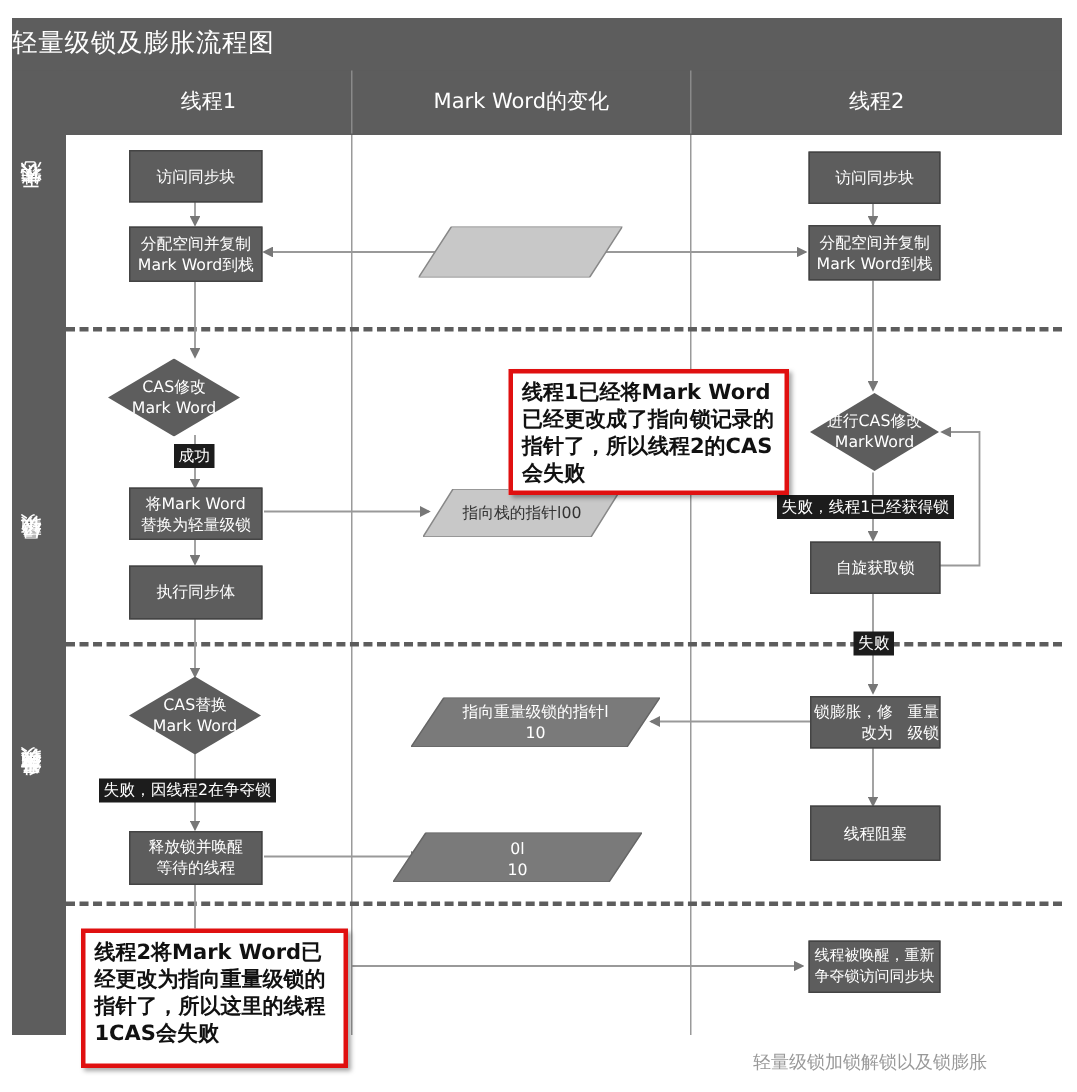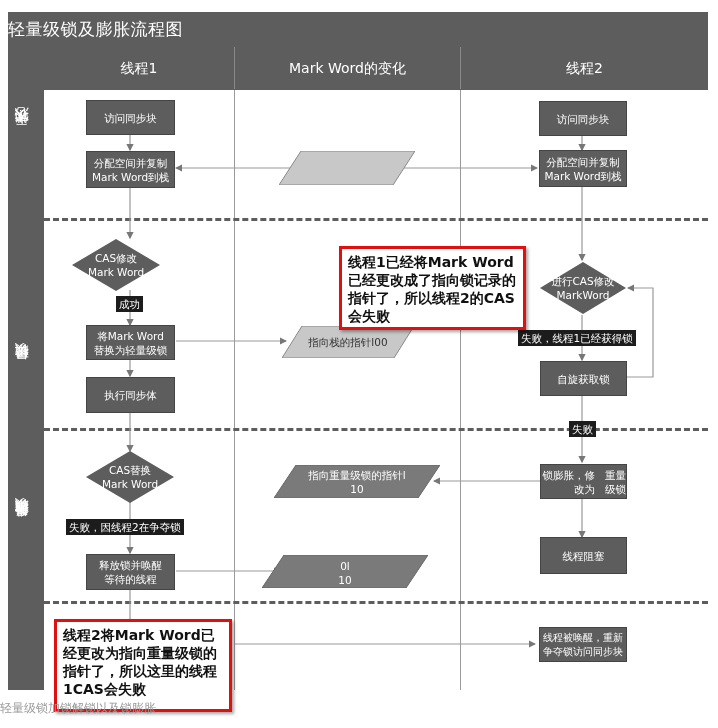--- a/index.html
+++ b/index.html
@@ -24,21 +24,21 @@
           text-align:center; font-size:10.5px; line-height:14px; }
   .para .shape { position:absolute; inset:0; }
   .para span { position:relative; z-index:1; }
   .diamond { position:absolute; }
   .diamond span { position:absolute; inset:0; display:flex; align-items:center; justify-content:center;
                   text-align:center; color:#fff; font-size:10.5px; line-height:14px; }
   .tag { position:absolute; background:#1c1c1c; color:#fff; font-size:10.5px; padding:1px 3px;
          line-height:14px; white-space:nowrap; }
   .note { position:absolute; background:#fff; border:3px solid #e01010; box-shadow:2px 2px 3px rgba(0,0,0,0.35);
           font-size:14px; font-weight:bold; line-height:18px; color:#111; padding:4px 6px; box-sizing:border-box;margin-top:21px; }
-  .caption { position:absolute; left:0; width:658px; top:700px; text-align:left; color:#999; font-size:12px; }
+  .caption { position:absolute; left:0; width:658px; top:700px; text-align:right; color:#999; font-size:12px; }
   svg.lines { position:absolute; left:0; top:0; }
 </style>
 </head>
 <body>
 
 <div class="frame"></div>
 <div class="title">轻量级锁及膨胀流程图</div>
 
 <div class="side">
   <div class="side-label" style="top:85px;">无锁状态</div>

